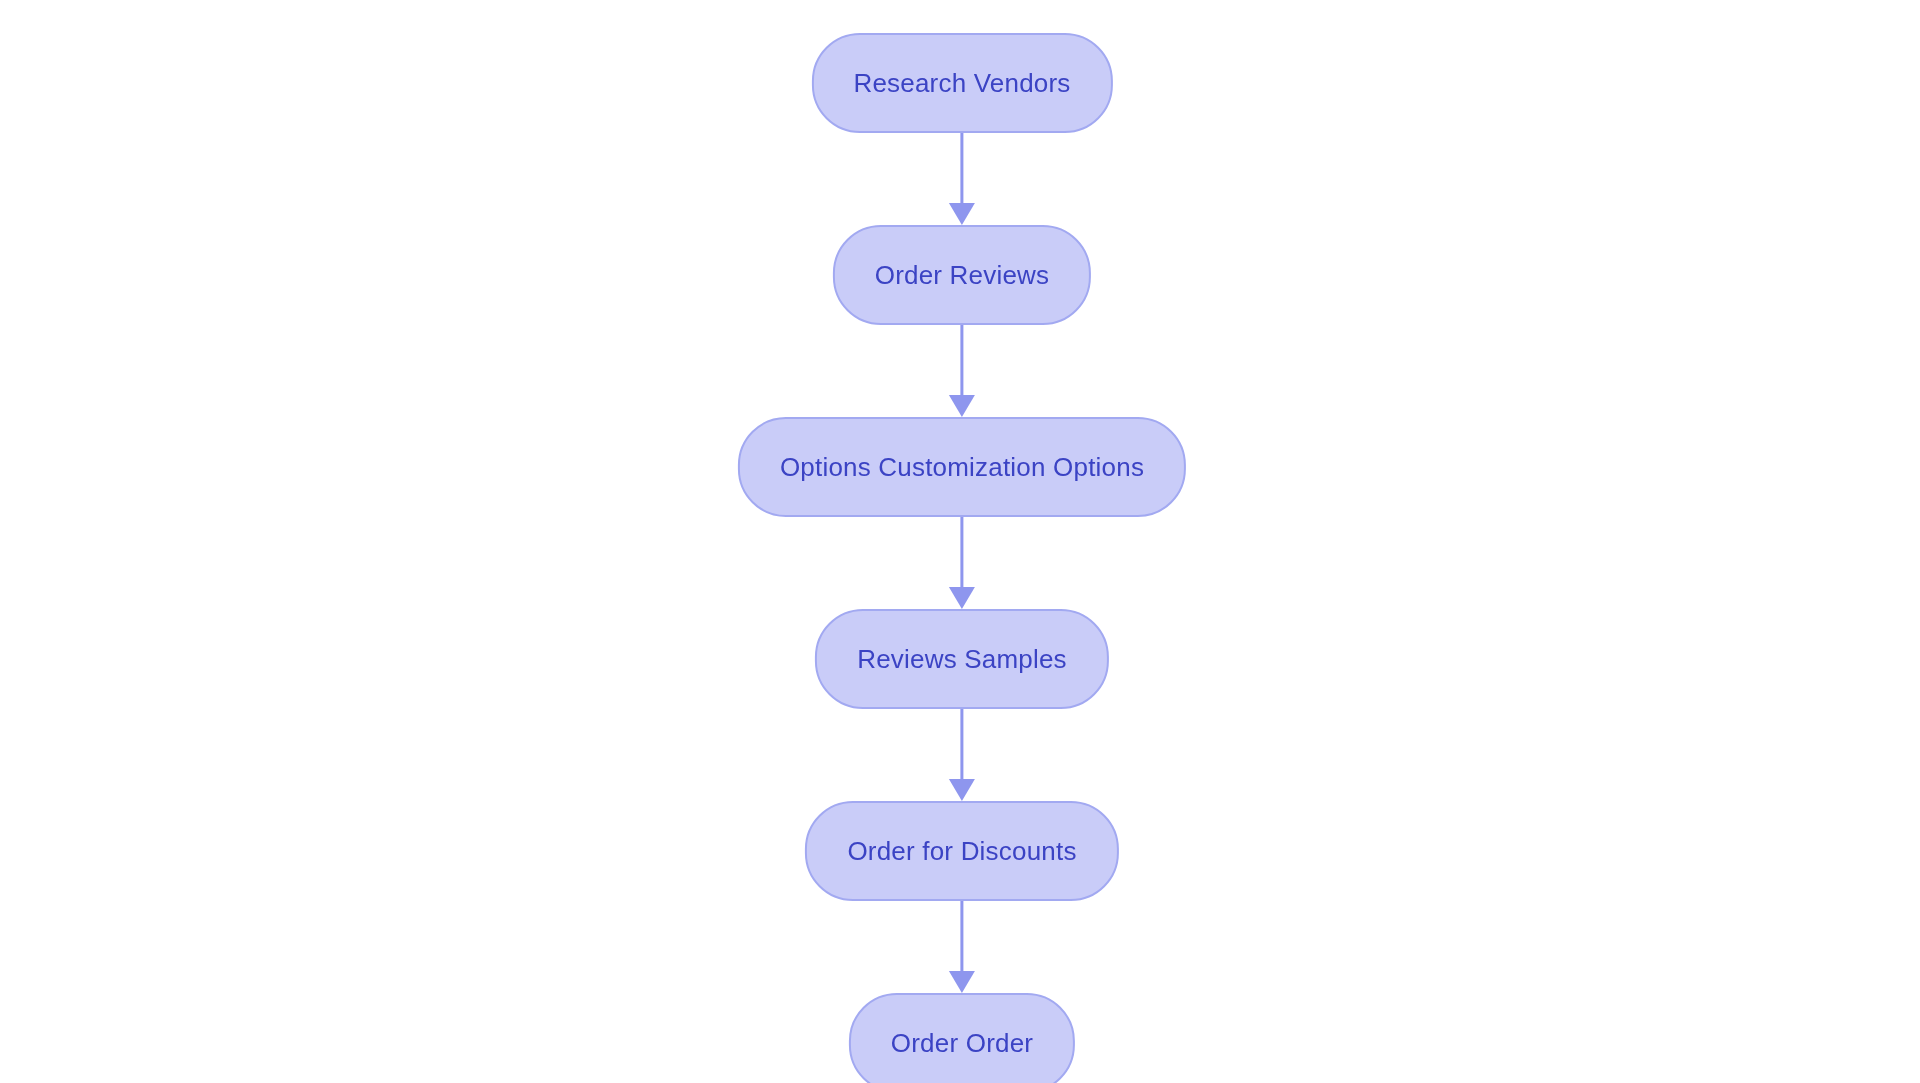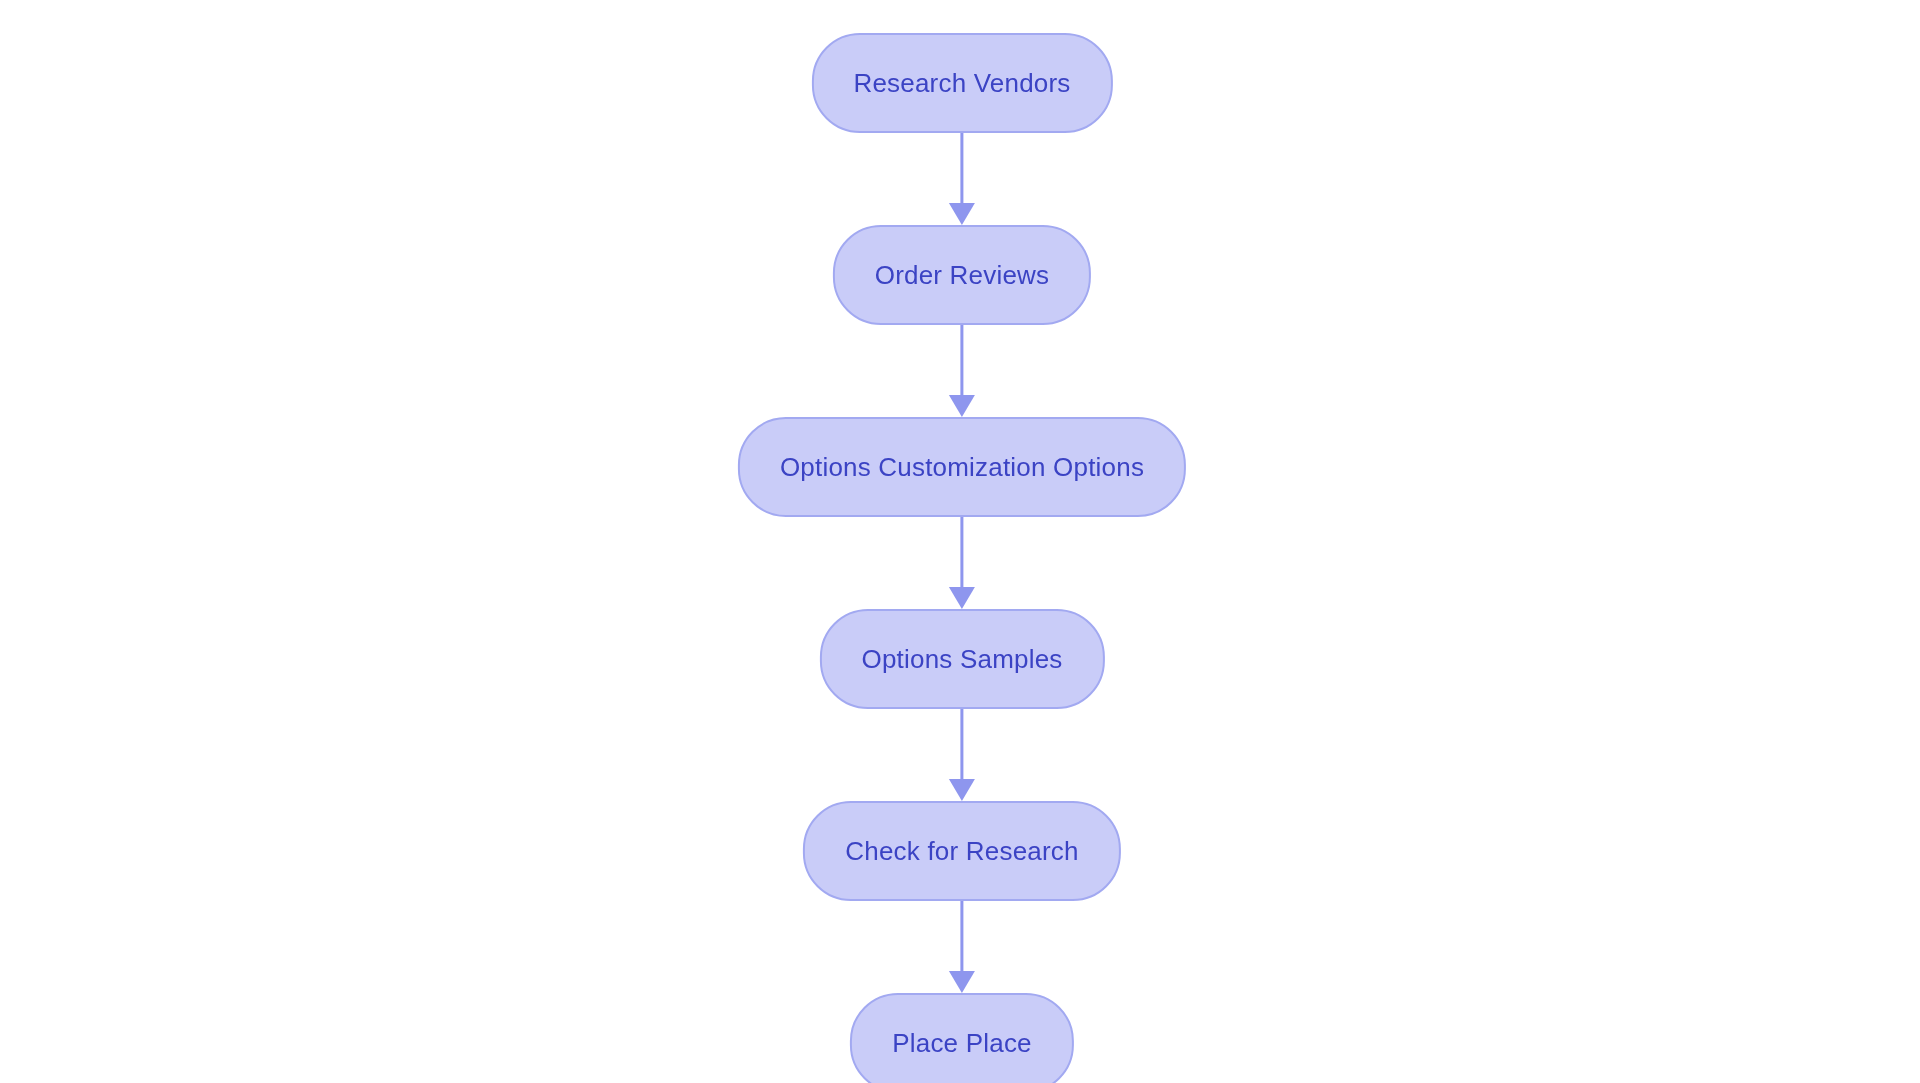--- a/index.html
+++ b/index.html
@@ -103,35 +103,35 @@
     <div class="node">
       <span class="node-label">Options Customization Options</span>
     </div>
 
     <div class="connector">
       <div class="stem"></div>
       <div class="head"></div>
     </div>
 
     <div class="node">
-      <span class="node-label">Options Samples</span>
+      <span class="node-label">Reviews Samples</span>
     </div>
 
     <div class="connector">
       <div class="stem"></div>
       <div class="head"></div>
     </div>
 
     <div class="node">
-      <span class="node-label">Check for Research</span>
+      <span class="node-label">Order for Discounts</span>
     </div>
 
     <div class="connector">
       <div class="stem"></div>
       <div class="head"></div>
     </div>
 
     <div class="node">
-      <span class="node-label">Place Place</span>
+      <span class="node-label">Order Order</span>
     </div>
 
   </div>
 </div>
 
 </body></html>

